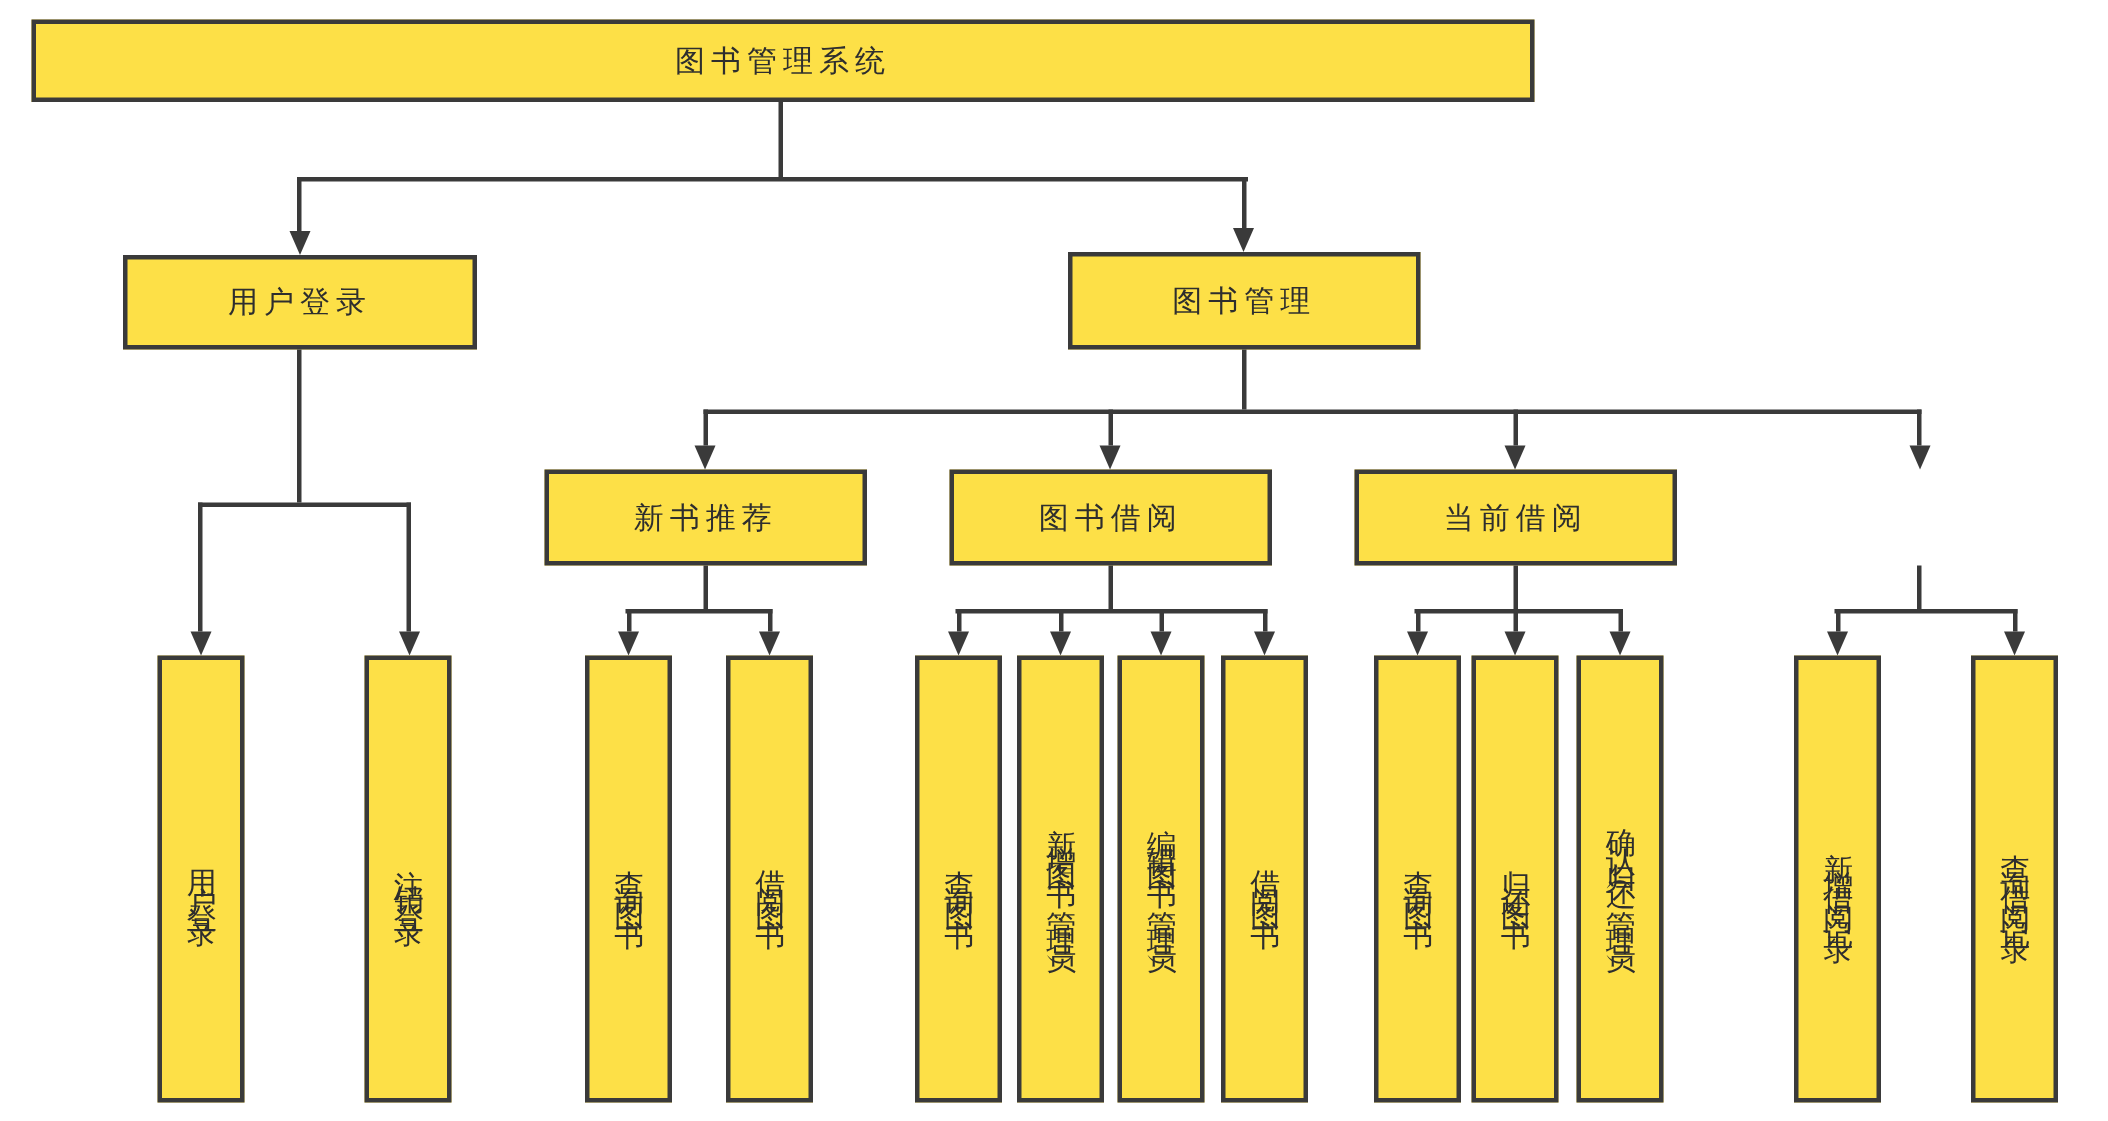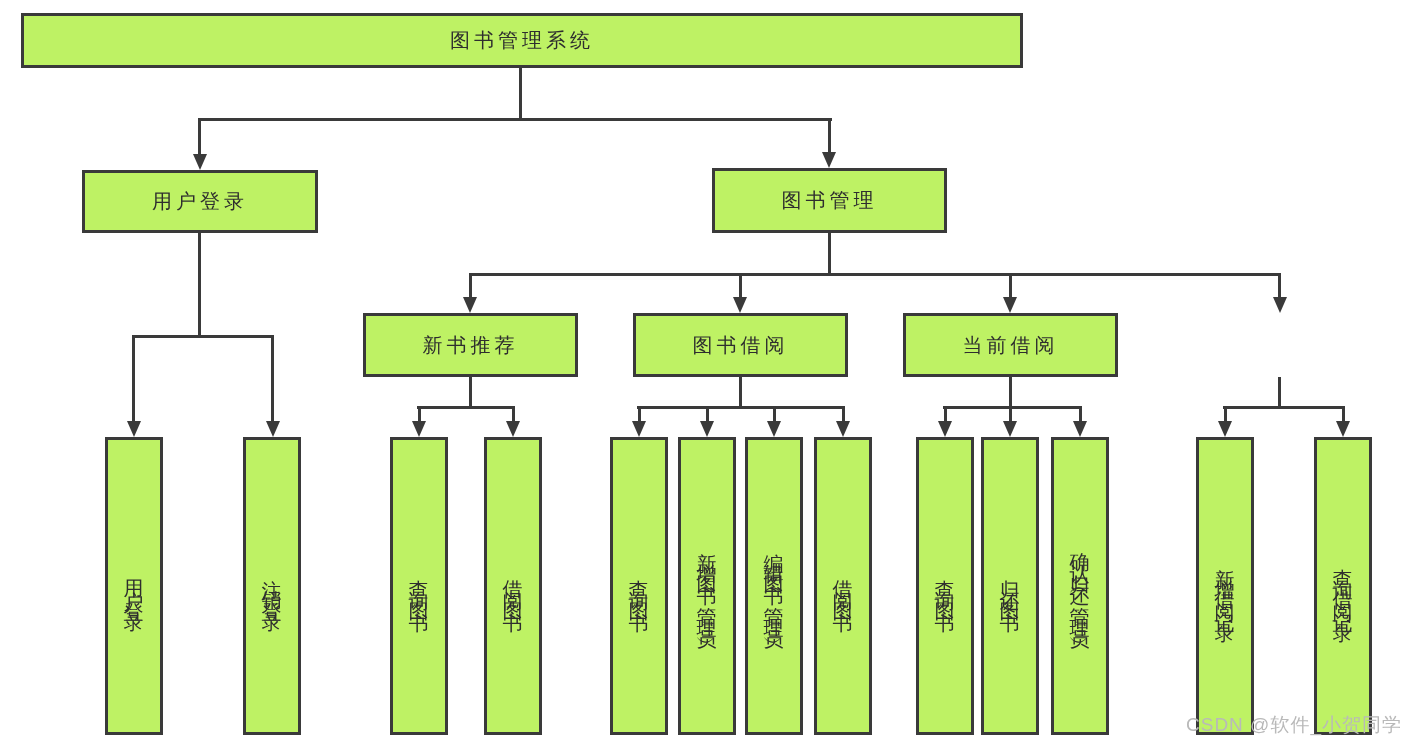--- a/index.html
+++ b/index.html
@@ -11,21 +11,21 @@
   html,body{margin:0;padding:0;background:var(--bg);}
   .canvas{
     position:relative;
     width:1405px;height:747px;
     background:var(--bg);
     overflow:hidden;
     font-family:"Liberation Sans","DejaVu Sans",sans-serif;
   }
   .box{
     position:absolute;
-    background:#bef264;
+    background:#fde047;
     border:3px solid var(--line);
     box-sizing:border-box;
     display:flex;
     align-items:center;
     justify-content:center;
     color:var(--text);
     font-size:20px;
     letter-spacing:4px;
     white-space:nowrap;
   }
@@ -189,15 +189,14 @@
 
   <div>
     <div class="vl" style="left:1278px;top:377px;height:30px;"></div>
     <div class="hl" style="left:1223px;top:406px;width:122px;"></div>
     <div class="vl" style="left:1224px;top:406px;height:15px;"></div>
     <div class="ah" style="left:1218px;top:421px;"></div>
     <div class="vl" style="left:1342px;top:406px;height:15px;"></div>
     <div class="ah" style="left:1336px;top:421px;"></div>
   </div>
 
-  <div class="watermark">CSDN @软件_小贺同学</div>
 
 </div>
 
 </body></html>

